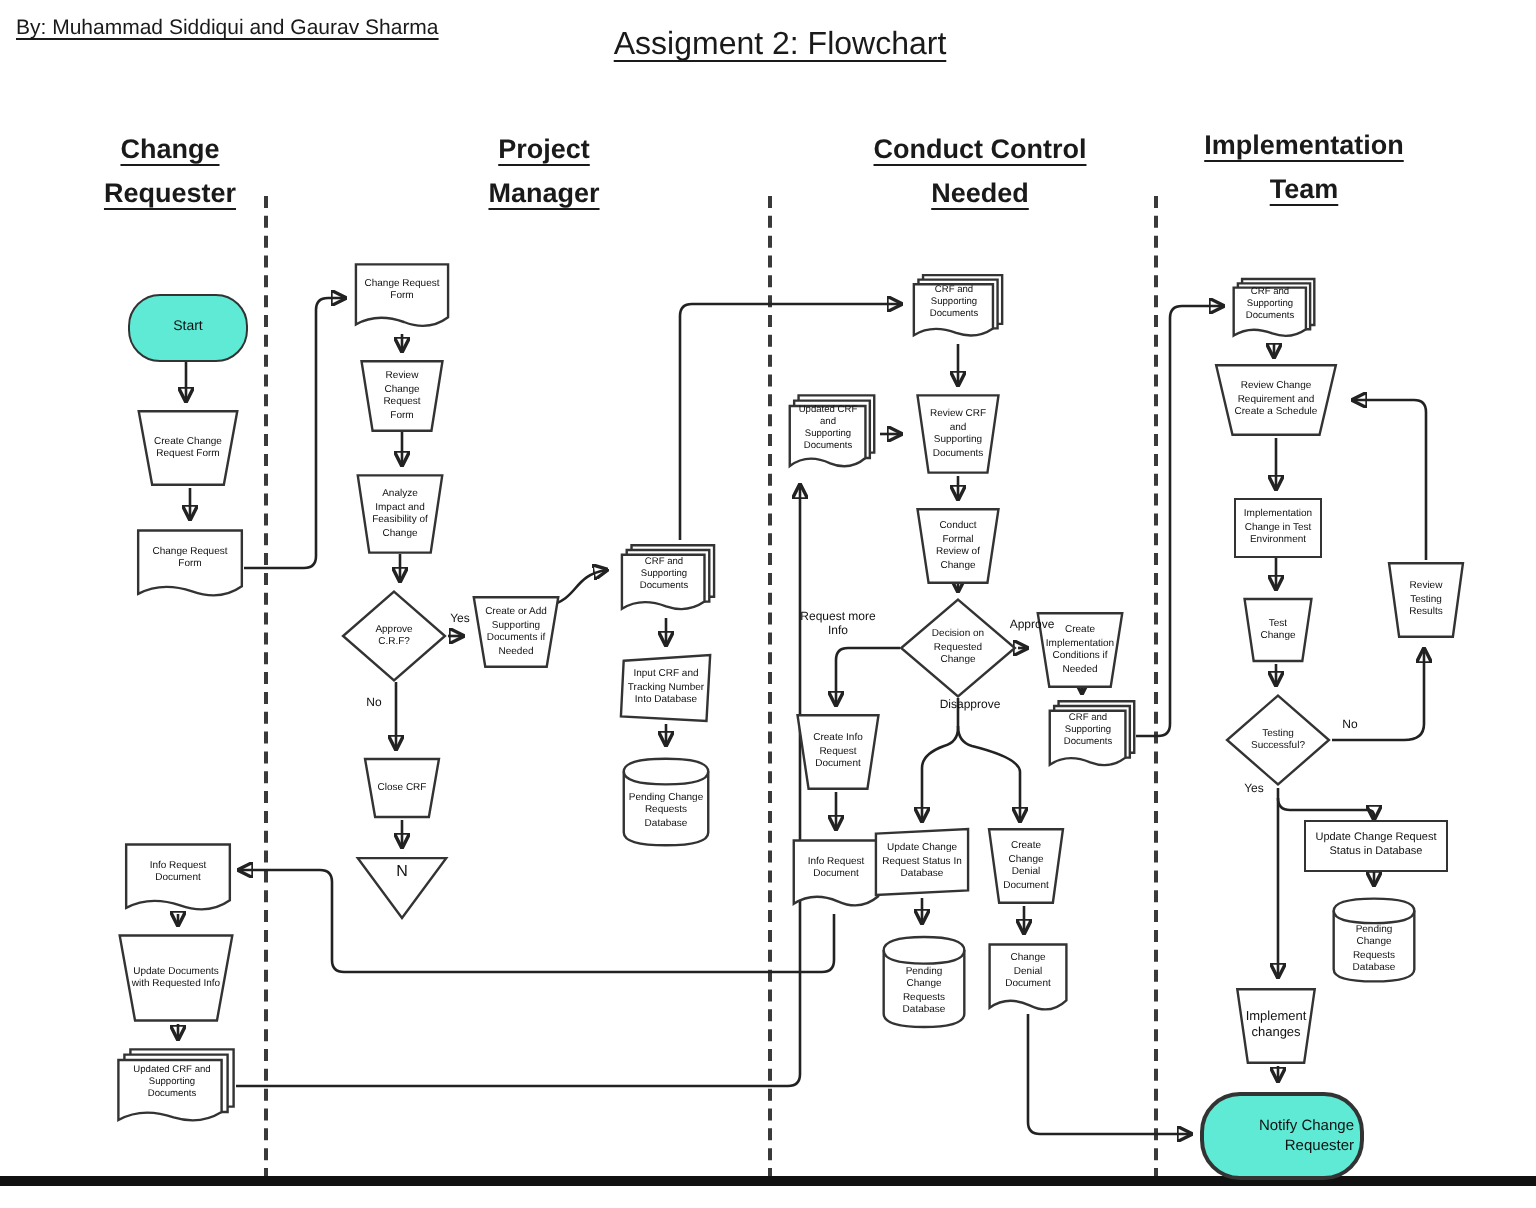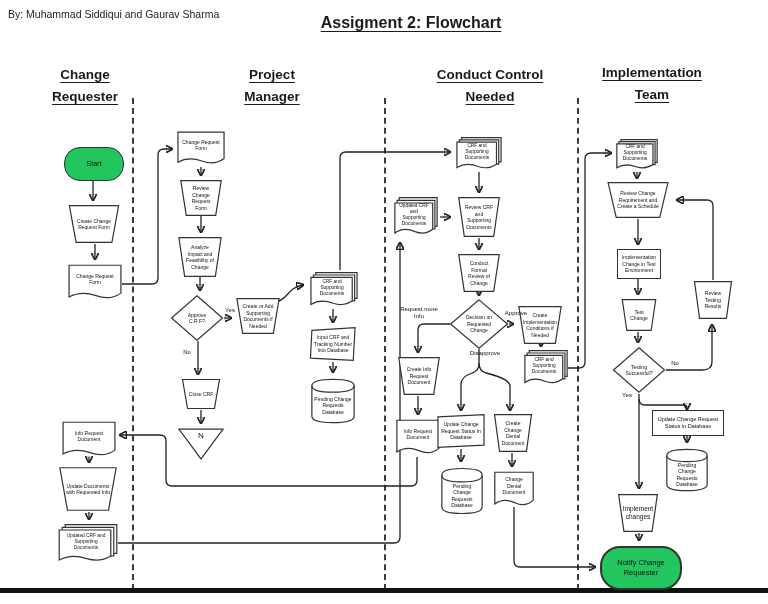--- a/index.html
+++ b/index.html
@@ -1,34 +1,34 @@
 <!DOCTYPE html>
 <html><head>
 <meta charset="utf-8">
 <style>
   html,body{margin:0;padding:0;background:#fff;}
   #canvas{position:relative;width:768px;height:604px;background:#fff;overflow:hidden;
           font-family:"Liberation Sans", sans-serif;color:#1a1a1a;}
-  .byline{position:absolute;left:8px;top:8px;font-size:10.5px;text-underline-offset:2px;}
-  .title{position:absolute;left:390px;top:14px;transform:translateX(-50%);font-size:16px;font-weight:bold;
-         text-decoration:underline;text-underline-offset:3px;white-space:nowrap;margin-left:21px;}
+  .byline{position:absolute;left:8px;top:8px;font-size:10.5px;text-decoration:underline;text-underline-offset:2px;}
+  .title{position:absolute;left:390px;top:14px;transform:translateX(-50%);font-size:16px;font-weight:normal;
+         text-decoration:underline;text-underline-offset:3px;white-space:nowrap;}
   .lane-header{position:absolute;text-align:center;font-size:13.5px;font-weight:600;line-height:1.65;}
   .lane-header span{text-decoration:underline;text-underline-offset:3px;}
   .lane-sep{position:absolute;top:98px;height:492px;width:0;border-left:2px dashed #3a3a3a;}
   .bottom-bar{position:absolute;left:0;top:588px;width:768px;height:5px;background:#111;}
   #edges{position:absolute;left:0;top:0;width:768px;height:604px;pointer-events:none;}
   #edges path{fill:none;stroke:#222;stroke-width:1.3;}
   .edge-label{position:absolute;font-size:6px;line-height:1.15;text-align:center;color:#111;}
   .node{position:absolute;display:flex;align-items:center;justify-content:center;text-align:center;}
   .node>svg{position:absolute;inset:0;width:100%;height:100%;overflow:visible;}
   .node>svg path{fill:#fff;stroke:#333;stroke-width:1.2;vector-effect:non-scaling-stroke;}
   .node>svg path.noline{fill:none;}
   .lbl{position:relative;font-size:5px;line-height:1.3;color:#111;padding:0 3px;}
   .rectn{border:1.2px solid #333;background:#fff;}
-  .stad{border:1.6px solid #333;background:#22c55e;border-radius:16px;}
+  .stad{border:1.6px solid #333;background:#5eead4;border-radius:16px;text-align:right;}
   .stad-big{border:2.2px solid #333;border-radius:20px;}
   .stad .lbl{font-size:7px;}
   .stad-big .lbl{font-size:7.5px;}
   .trap .lbl{padding:0 8px;}
   .diam .lbl{padding:0 9px;}
   .doc .lbl{padding:0 5px 8px 5px;}
   .mdoc .lbl{padding:5px 9px 9px 5px;font-size:4.8px;}
   .cyl .lbl{padding-top:9px;}
   .tri .lbl{padding-bottom:16px;font-size:8px;}
 </style>

